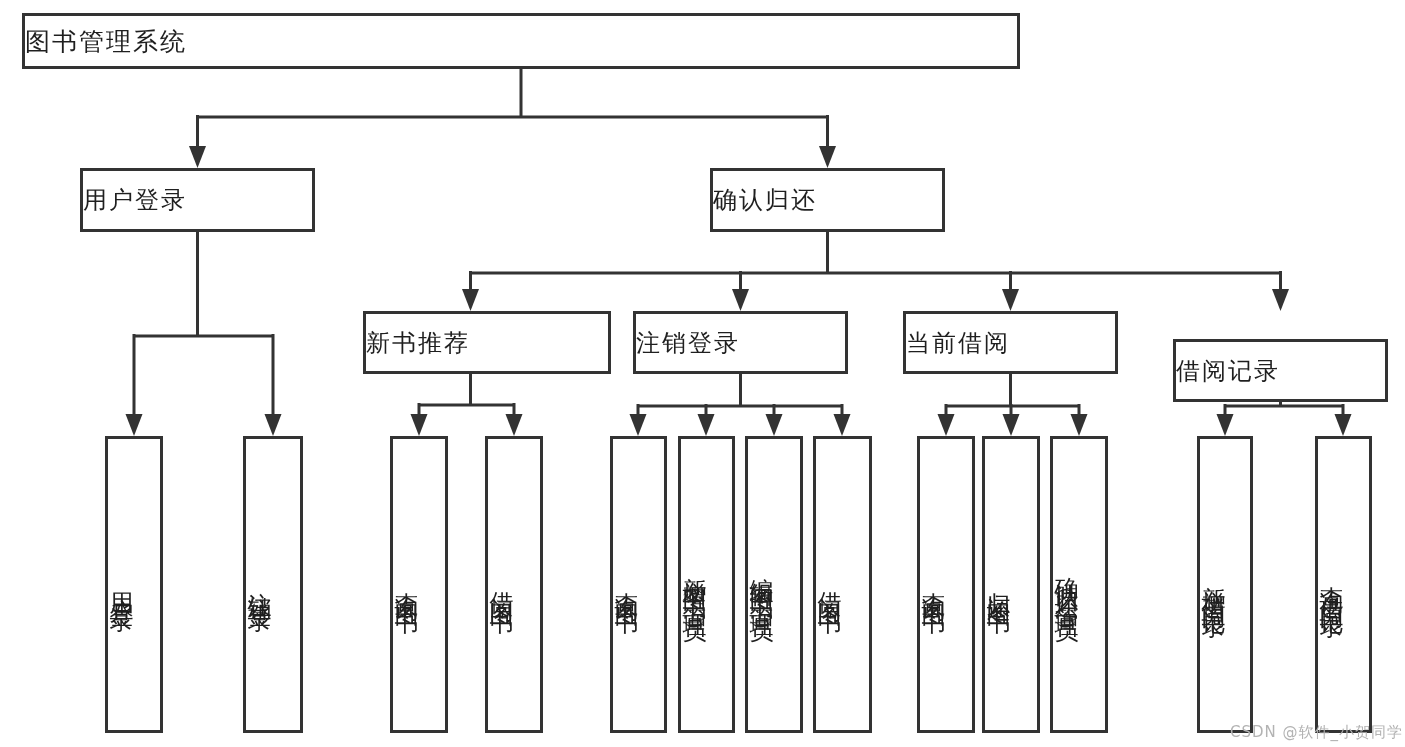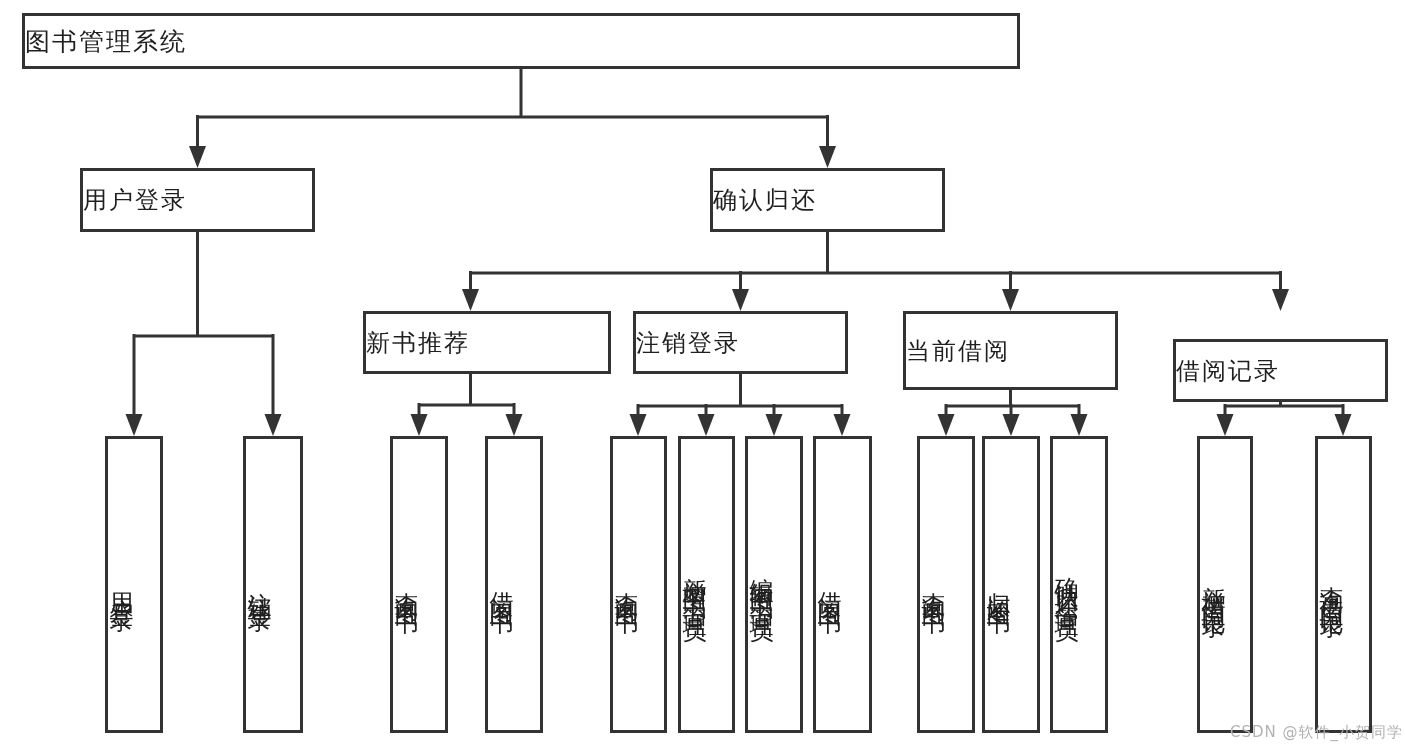--- a/index.html
+++ b/index.html
@@ -98,21 +98,21 @@
   <div class="node h2" style="left:710px;top:168px;width:235px;height:64px;">
     <span class="lbl">确认归还</span>
   </div>
 
   <div class="node h2" style="left:363px;top:311px;width:248px;height:63px;">
     <span class="lbl">新书推荐</span>
   </div>
   <div class="node h2" style="left:633px;top:311px;width:215px;height:63px;">
     <span class="lbl">注销登录</span>
   </div>
-  <div class="node h2" style="left:903px;top:311px;width:215px;height:79px;">
+  <div class="node h2" style="left:903px;top:311px;width:215px;height:63px;">
     <span class="lbl">当前借阅</span>
   </div>
   <div class="node h2" style="left:1173px;top:311px;width:215px;height:63px;margin-top:28px;">
     <span class="lbl">借阅记录</span>
   </div>
 
   <div class="node v" style="left:105px;top:436px;width:58px;height:297px;">
     <span class="lbl">用户登录</span>
   </div>
   <div class="node v" style="left:243px;top:436px;width:60px;height:297px;">

